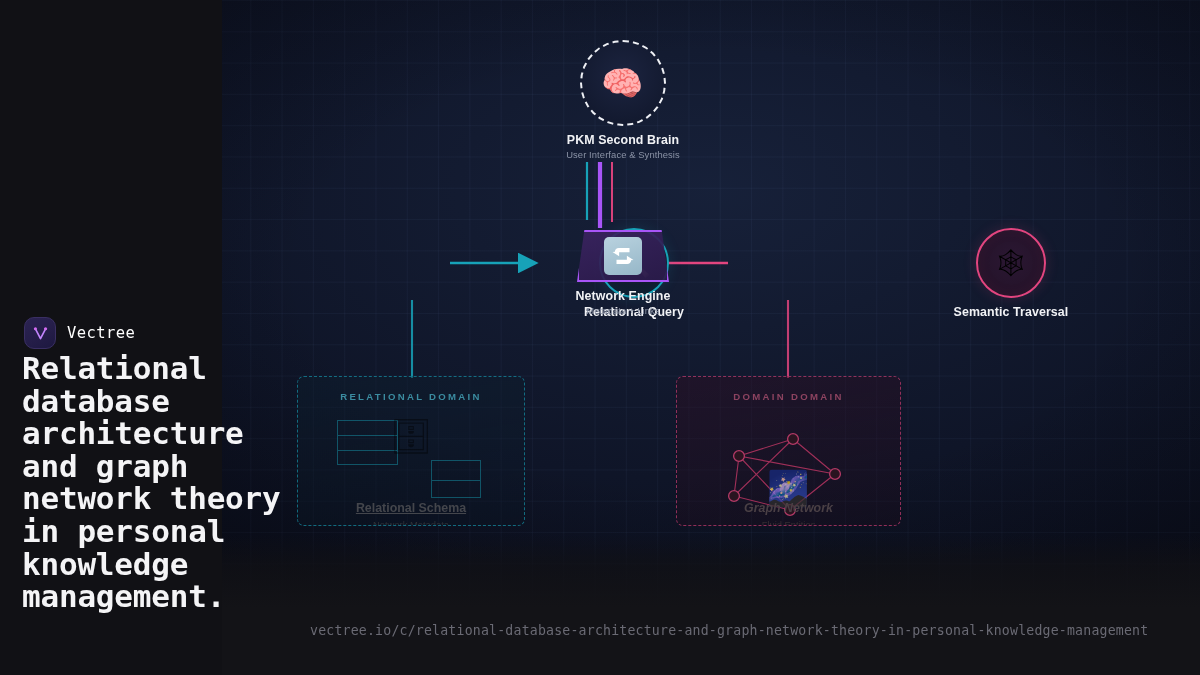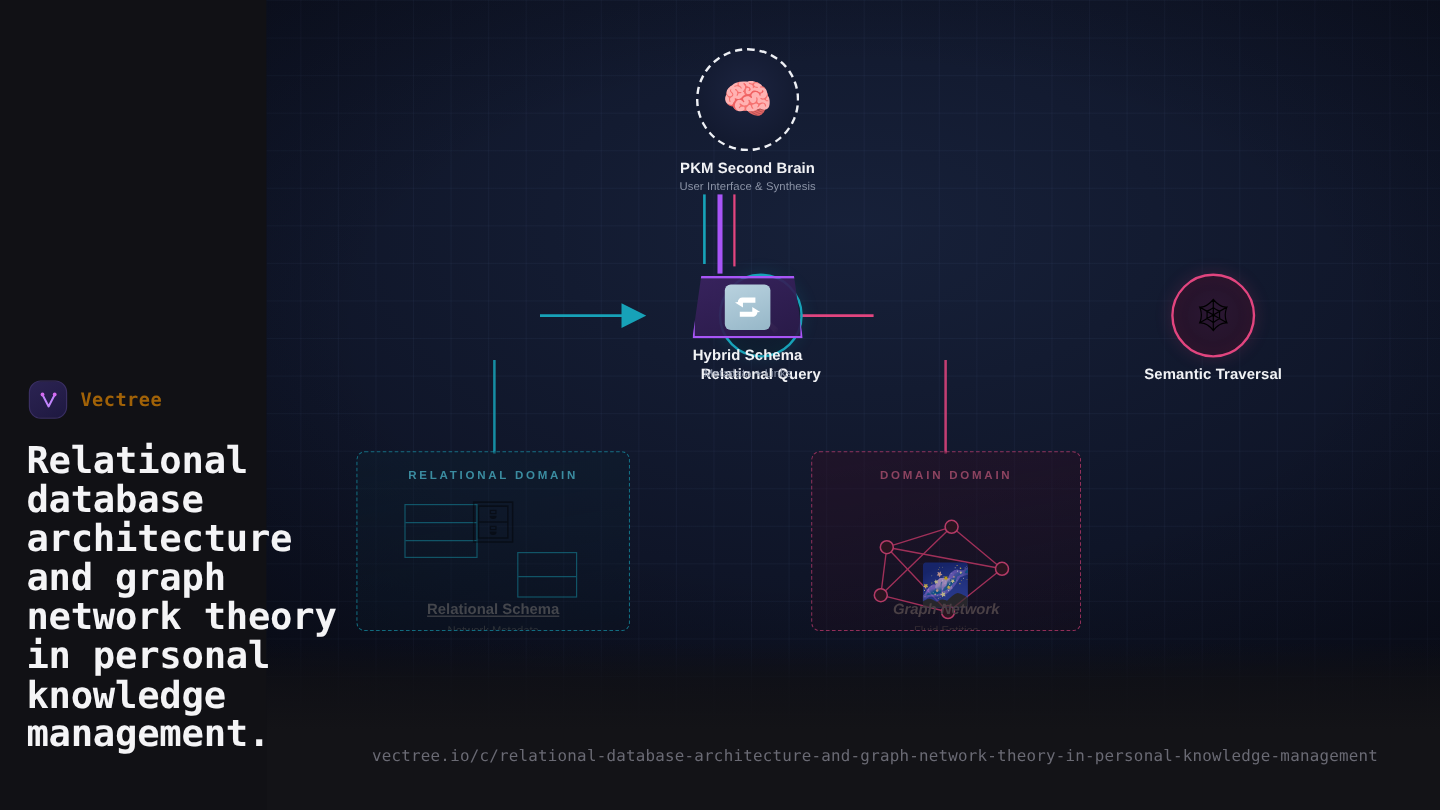--- a/index.html
+++ b/index.html
@@ -24,25 +24,25 @@
   .brand-badge{
     width:32px; height:32px; border-radius:10px;
     background:linear-gradient(150deg,#2b2352 0%,#241d48 60%,#1d1840 100%);
     border:1px solid #3a2f63;
     display:flex; align-items:center; justify-content:center;
     position:relative;
   }
   .brand-badge svg{ display:block; }
   .brand-name{
     font-family:"DejaVu Sans Mono", monospace;
-    font-size:15.5px; font-weight:700; color:#a16207;
+    font-size:15.5px; font-weight:400; color:#ffffff;
     letter-spacing:.4px;
   }
   .headline{
-    position:absolute; left:22px; top:368px; width:270px;
+    position:absolute; left:22px; top:352px; width:270px;
     font-family:"DejaVu Sans Mono", monospace;
     font-weight:700;
     font-size:31px;
     line-height:32.6px;
     color:#f4f4f6;
     letter-spacing:-0.2px;
     white-space:pre-wrap;
     word-break:break-word;
   }
 
@@ -248,21 +248,21 @@
     <div class="node engine-node">
       <div class="trapezoid">
         <div class="tz-shape"></div>
         <div class="engine-glyph">
           <svg width="30" height="30" viewBox="0 0 24 24" aria-hidden="true">
             <path d="M5.5 8.6 C5.5 6.9 6.9 5.6 8.6 5.6 L17.2 5.6 L17.2 9.0 L8.9 9.0 L8.9 12.2 L3.6 8.8 Z" fill="#ffffff"></path>
             <path d="M18.5 15.4 C18.5 17.1 17.1 18.4 15.4 18.4 L6.8 18.4 L6.8 15.0 L15.1 15.0 L15.1 11.8 L20.4 15.2 Z" fill="#ffffff"></path>
           </svg>
         </div>
       </div>
-      <div class="node-title">Hybrid Schema</div>
+      <div class="node-title">Network Engine</div>
       <div class="node-sub">Metadata + Links</div>
     </div>
 
     <div class="node semantic-node">
       <div class="semantic-circle">
         <span class="semantic-glyph">🕸</span>
       </div>
       <div class="node-title">Semantic Traversal</div>
     </div>
 

